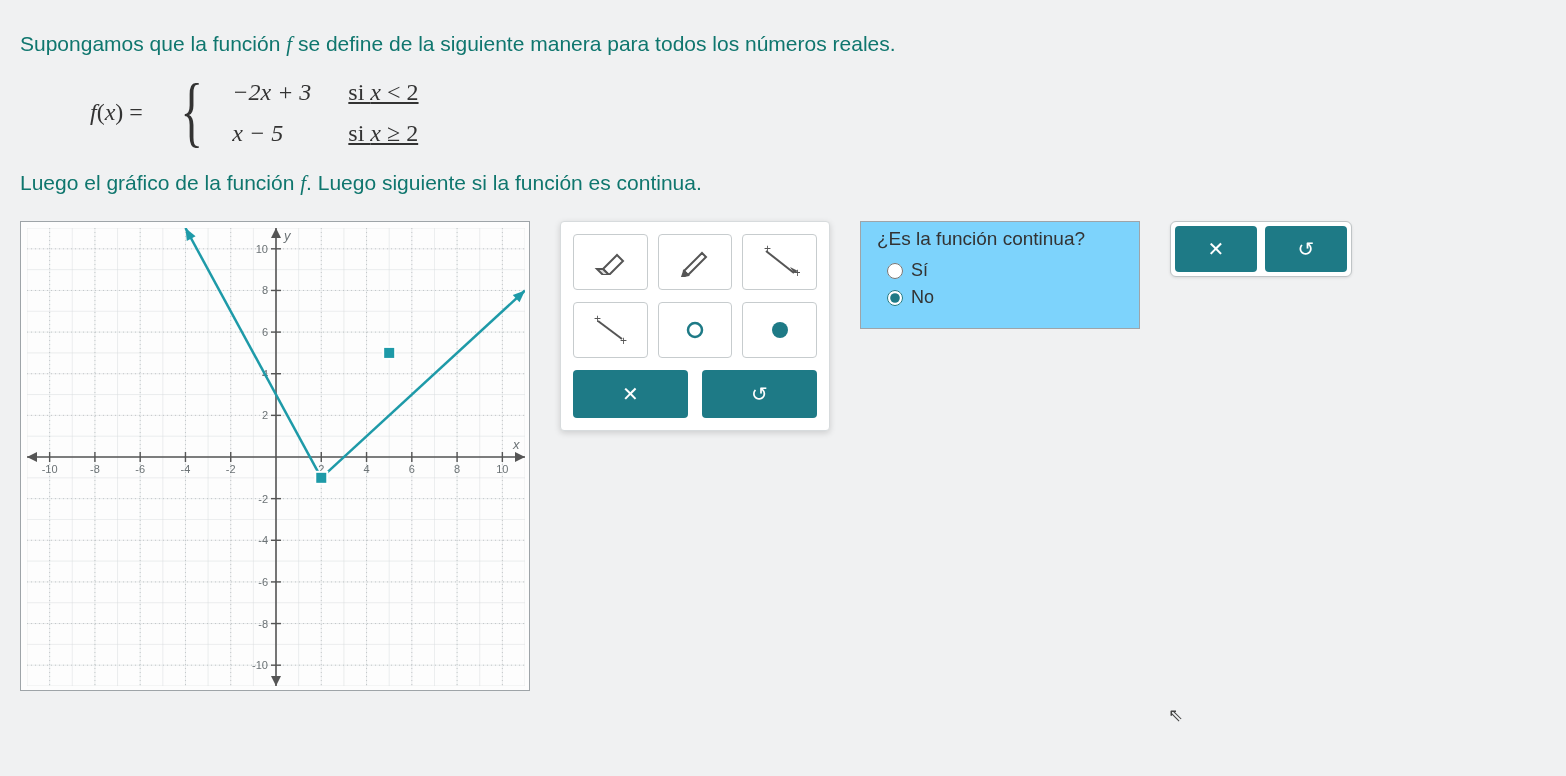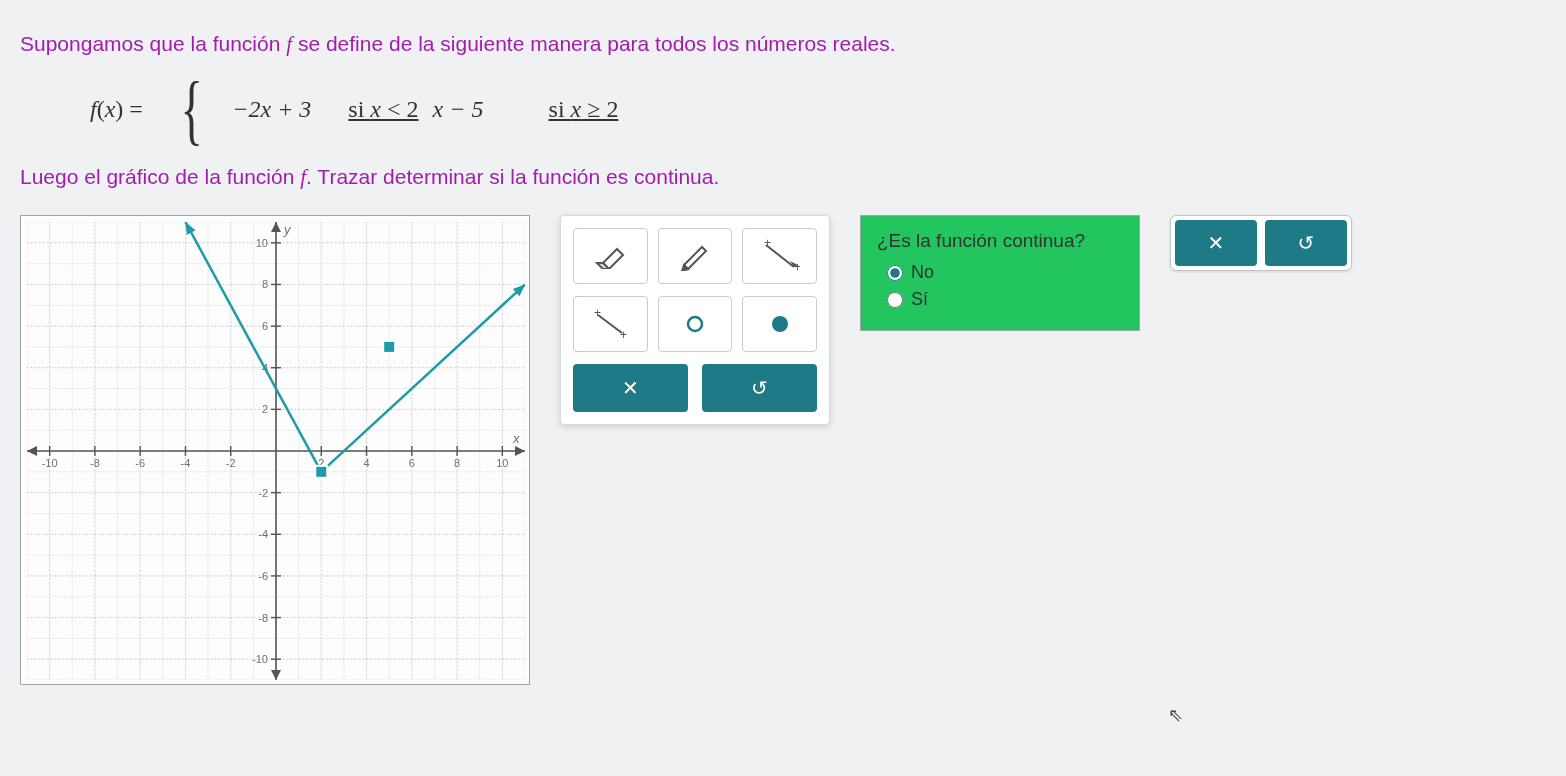--- a/index.html
+++ b/index.html
@@ -5,43 +5,43 @@
   * { box-sizing: border-box; margin: 0; padding: 0; }
   body {
     font-family: Arial, Helvetica, sans-serif;
     background: #f0f1f2;
     color: #333;
     padding: 28px 20px;
     width: 1566px;
     height: 776px;
     overflow: hidden;
   }
-  .question-text { font-size: 21px; color: #a21caf; line-height: 1.5; }
+  .question-text { font-size: 21px; color: #0f766e; line-height: 1.5; }
   .question-text .fi { font-family: "Times New Roman", serif; font-style: italic; }
   .formula-block { margin: 18px 0 20px 70px; font-family: "Times New Roman", serif; font-size: 24px; display:flex; align-items:center; gap:28px; }
   .formula-block .fx .fi { font-style: italic; }
   .brace { font-size: 78px; line-height: 0.8; font-weight: 100; display:inline-block; transform: scaleX(0.6); margin: 0 -6px 0 2px; }
-  .cases { display:flex; flex-direction:row; gap:14px; }
+  .cases { display:flex; flex-direction:column; gap:14px; }
   .cases .row { display:flex; gap:16px; }
   .cases .expr { min-width: 100px; font-style: italic; }
   .cases .cond { font-style: normal; text-decoration: underline; }
   .cases .cond .xi { font-style: italic; }
   .lower-row { display:flex; align-items:flex-start; gap:30px; margin-top:22px; }
   
   .graph-panel { width: 510px; height: 470px; border:1px solid #9ea4a8; background:#fdfdfd; position:relative; padding:6px; }
   .graph-panel svg { display:block; }
   
   .palette { width:270px; background:#fff; border:1px solid #d7dbdd; border-radius:4px; box-shadow:0 2px 6px rgba(0,0,0,0.15); padding:12px; }
   .palette-row { display:flex; gap:10px; margin-bottom:12px; }
   .tool-btn { flex:1; height:56px; border:1px solid #c7ccce; border-radius:4px; background:#fff; display:flex; align-items:center; justify-content:center; cursor:pointer; }
   .tool-btn svg { display:block; }
   .action-row { display:flex; gap:14px; margin-top:8px; }
   .teal-btn { flex:1; height:48px; background:#1e7a86; color:#fff; border:none; border-radius:4px; font-size:20px; display:flex; align-items:center; justify-content:center; cursor:pointer; }
   
-  .cont-box { width:280px; border:1px solid #9ea4a8; background:#22c55e; padding:14px 16px 18px; font-size:19px; color:#333; }
+  .cont-box { width:280px; border:1px solid #9ea4a8; background:#7dd3fc; padding:6px 16px 18px; font-size:19px; color:#333; }
   .cont-box .q { margin-bottom:10px; }
   .radio-row { display:flex; align-items:center; gap:8px; margin:6px 0 2px 10px; font-size:18px; cursor:pointer; }
   .radio-row input { width:16px; height:16px; accent-color:#1e7a86; cursor:pointer; }
   .right-actions-wrap { border:1px solid #bfc4c6; border-radius:6px; padding:4px; background:#fff; box-shadow:0 1px 3px rgba(0,0,0,0.1); display:flex; gap:8px; }
   .right-actions-wrap .teal-btn { width:82px; height:46px; }
   .cursor { position:absolute; left:1168px; top:704px; font-size:18px; color:#444; pointer-events:none; }
 </style>
 </head>
 <body>
 
@@ -64,21 +64,21 @@
     <div class="row">
       <span class="expr">x − 5</span>
       <span class="cond">
         <span>si </span><span class="xi">x</span><span> ≥ 2</span>
       </span>
     </div>
   </div>
 </div>
 
 <p class="question-text">
-  <span>Luego el gráfico de la función </span><span class="fi">f</span><span>. Trazar determinar si la función es continua.</span>
+  <span>Luego el gráfico de la función </span><span class="fi">f</span><span>. Luego siguiente si la función es continua.</span>
 </p>
 
 <div class="lower-row">
 
   <div class="graph-panel">
     <svg id="graph-svg" width="498" height="458">
         <line x1="0" y1="0" x2="0" y2="458" stroke="#d9dcde" stroke-width="0.5"></line>
         <line x1="22.636363636363637" y1="0" x2="22.636363636363637" y2="458" stroke="#d9dcde" stroke-width="0.5"></line>
         <line x1="45.27272727272727" y1="0" x2="45.27272727272727" y2="458" stroke="#d9dcde" stroke-width="0.5"></line>
         <line x1="67.9090909090909" y1="0" x2="67.9090909090909" y2="458" stroke="#d9dcde" stroke-width="0.5"></line>
@@ -253,26 +253,26 @@
         </button>
       <button class="teal-btn">
           <span>↺</span>
         </button>
     </div>
   </div>
 
   <div class="cont-box">
     <div class="q">¿Es la función continua?</div>
     <label class="radio-row">
+      <input type="radio" name="cont" style="">
+      <span>Sí</span>
+    </label>
+    <label class="radio-row">
       <input type="radio" name="cont" checked="" style="">
       <span>No</span>
-    </label>
-    <label class="radio-row">
-      <input type="radio" name="cont" style="">
-      <span>Sí</span>
     </label>
   </div>
 
   <div class="right-actions-wrap">
     <button class="teal-btn">
         <span>✕</span>
       </button>
     <button class="teal-btn">
         <span>↺</span>
       </button>

